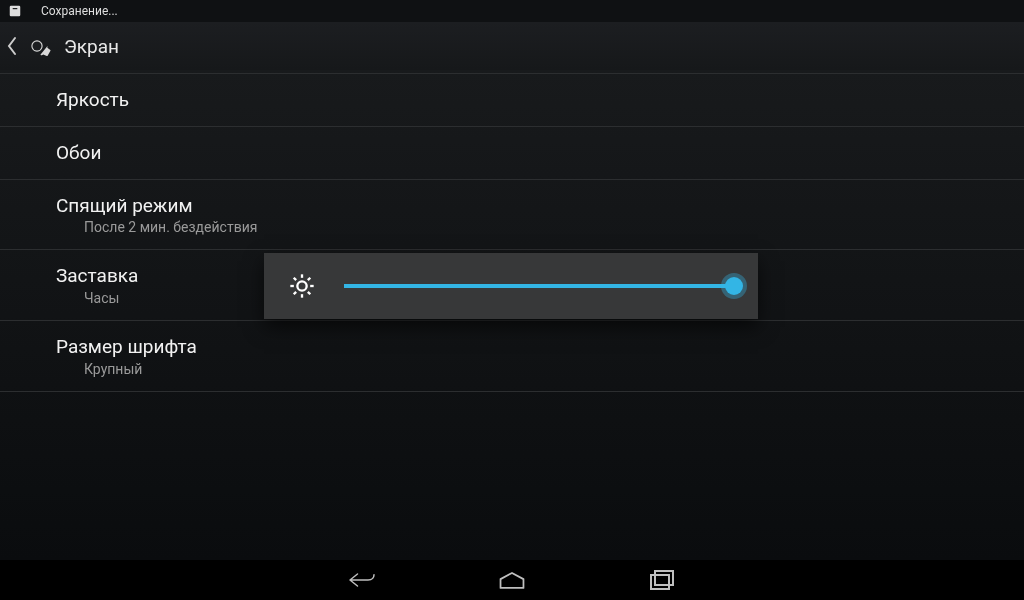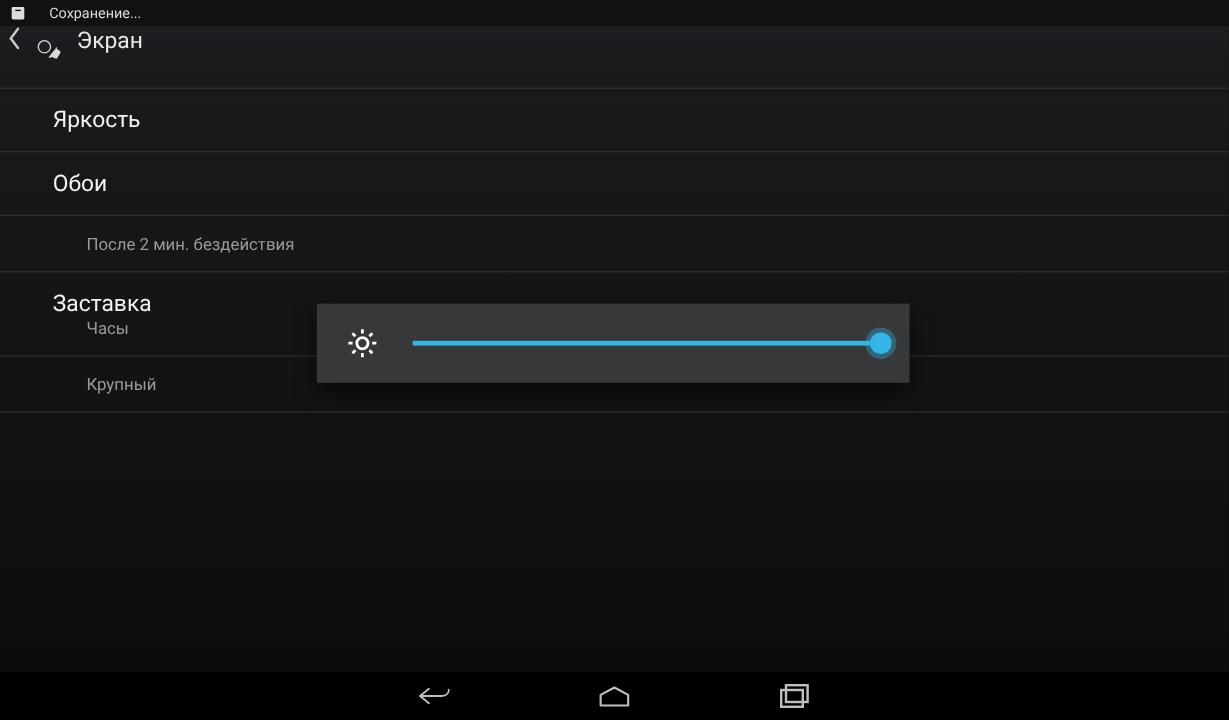--- a/index.html
+++ b/index.html
@@ -5,28 +5,28 @@
   * { margin: 0; padding: 0; box-sizing: border-box; }
   html, body { width: 1024px; height: 600px; overflow: hidden; font-family: "Roboto", "Helvetica Neue", Arial, sans-serif; background: #000; }
   body { background: linear-gradient(to bottom, #1a1c1e 0%, #0a0c0e 560px, #000 560px, #000 600px); color: #fff; }
 
   
   .statusbar { height: 22px; display: flex; align-items: center; padding: 0 8px; font-size: 12px; color: #ddd; background: #0f1113; gap: 13px; }
   .statusbar .icon { margin-right: 6px; display: inline-flex; }
   .statusbar svg { display: block; }
 
   
-  .actionbar { height: 48px; display: flex; align-items: flex-start; padding: 0 6px; background: linear-gradient(to bottom, #1c1e21, #16181a); }
+  .actionbar { height: 48px; display: flex; align-items: center; padding: 0 6px; background: linear-gradient(to bottom, #1c1e21, #16181a); }
   .actionbar .back-caret { margin-right: 2px; display: inline-flex; }
   .actionbar .gear { margin-right: 10px; display: inline-flex; }
   .actionbar .title { font-size: 19px; font-weight: 400; color: #e8e8e8; }
 
   
   .list { padding: 0 0 0 0; }
-  .row { padding: 14px 20px 14px 44px; border-bottom: 1px solid #2c2e30; cursor: pointer; }
+  .row { padding: 14px 20px 14px 56px; border-bottom: 1px solid #2c2e30; cursor: pointer; }
   .row .primary { font-size: 19px; color: #f2f2f2; line-height: 1.25; }
   .row .secondary { font-size: 14px; color: #9a9a9a; margin-top: 2px; margin-left: 28px; }
 
   .divider-top { border-bottom: 1px solid #2c2e30; height: 4px; }
 
   
   .overlay { position: absolute; left: 264px; top: 253px; width: 494px; height: 66px; background: #373839; box-shadow: 0 8px 18px rgba(0,0,0,0.6); display: flex; align-items: center; padding: 0 24px; }
   .overlay .sun { margin-right: 28px; display: inline-flex; }
   .overlay .slider-wrap { flex: 1; position: relative; height: 6px; }
   .overlay .track-bg { position: absolute; left: 0; right: 0; top: 2px; height: 2px; background: #6a6a6a; }
@@ -74,29 +74,31 @@
 
   <div class="row">
     <div class="primary">Яркость</div>
   </div>
 
   <div class="row">
     <div class="primary">Обои</div>
   </div>
 
   <div class="row">
+    <div class="primary">Спящий режим</div>
     <div class="secondary">После 2 мин. бездействия</div>
   </div>
 
   <div class="row">
     <div class="primary">Заставка</div>
     <div class="secondary">Часы</div>
   </div>
 
   <div class="row">
+    <div class="primary">Размер шрифта</div>
     <div class="secondary">Крупный</div>
   </div>
 
 </div>
 
 <div class="overlay">
   <span class="sun">
     <svg width="28" height="28" viewBox="0 0 24 24" fill="#fff">
       <circle cx="12" cy="12" r="4" fill="none" stroke="#fff" stroke-width="2"></circle>
       <g stroke="#fff" stroke-width="2">

